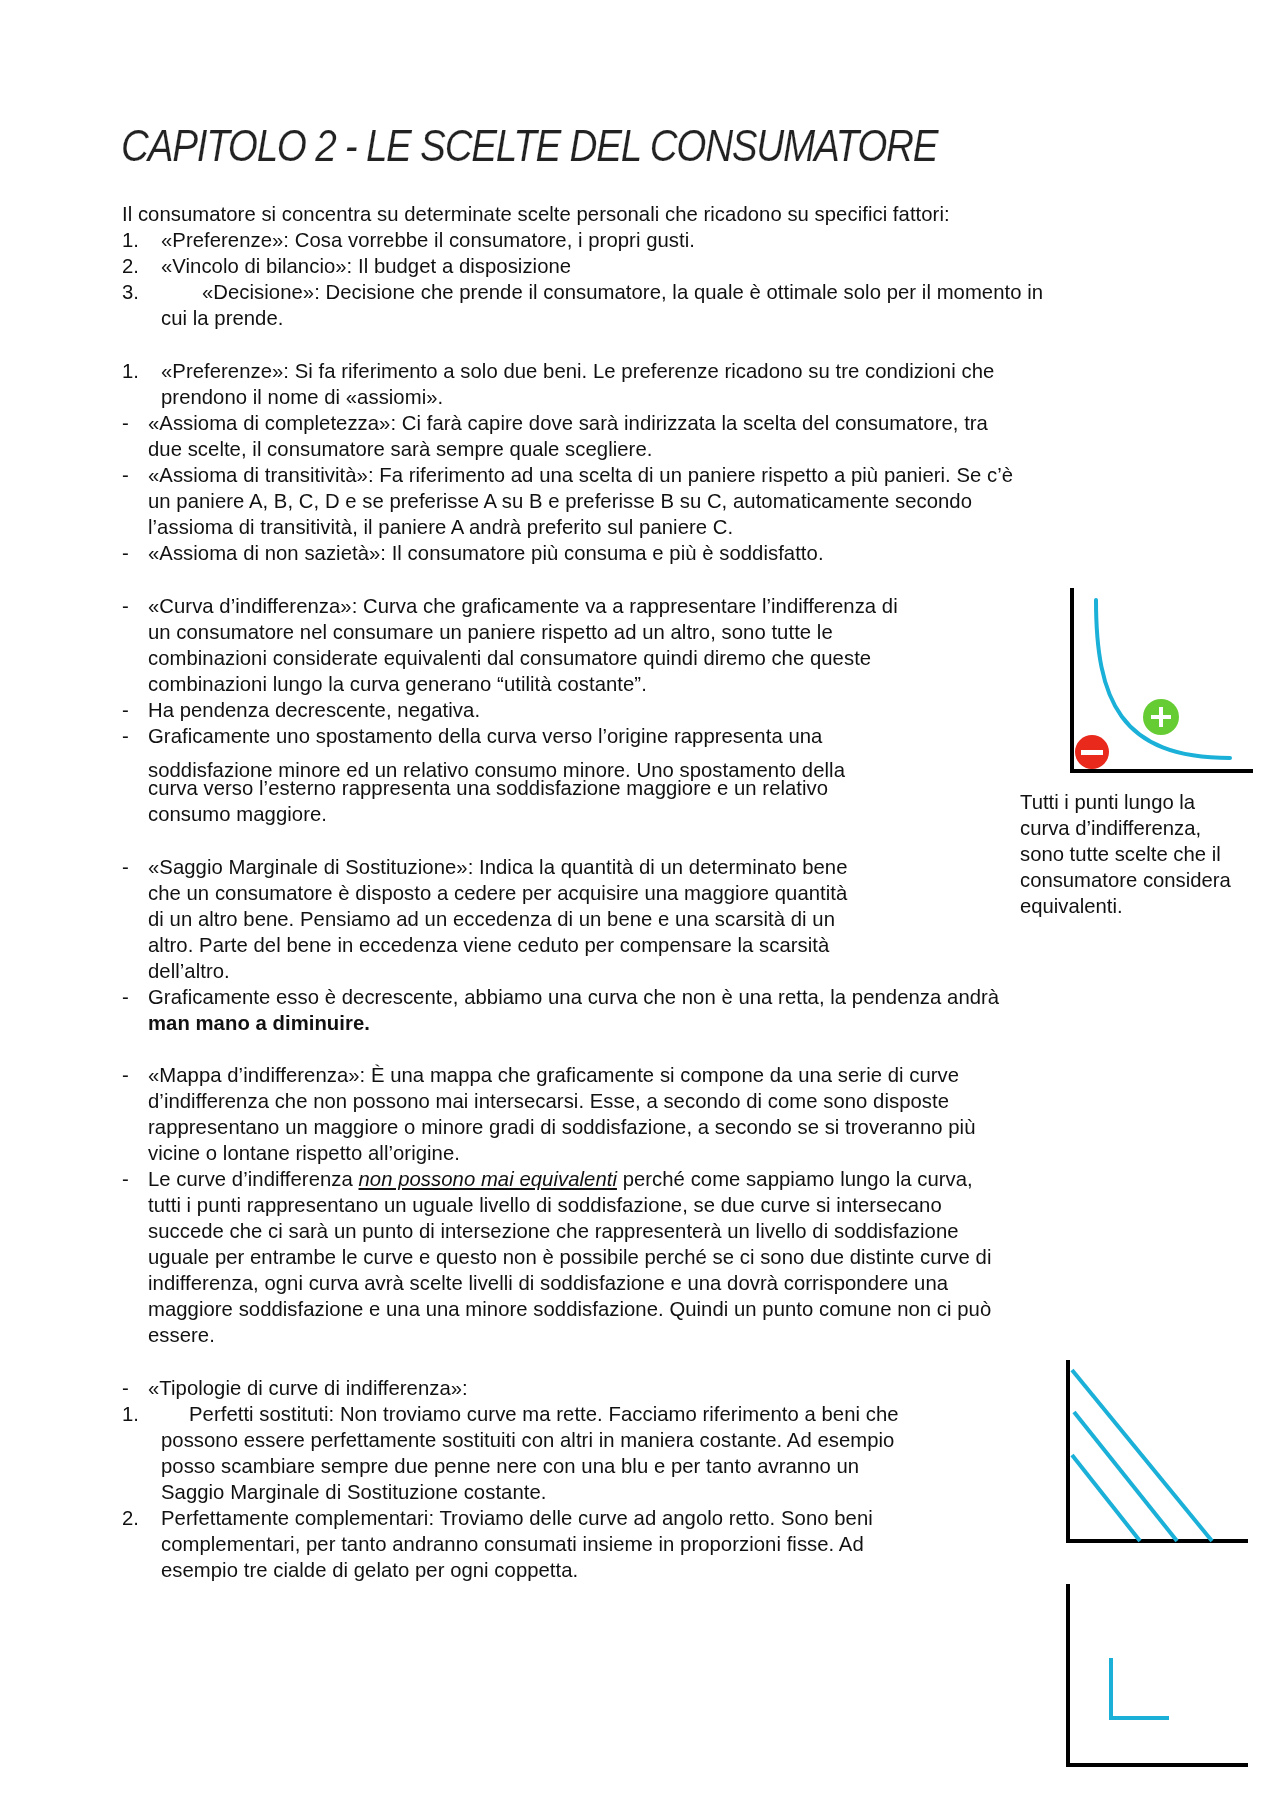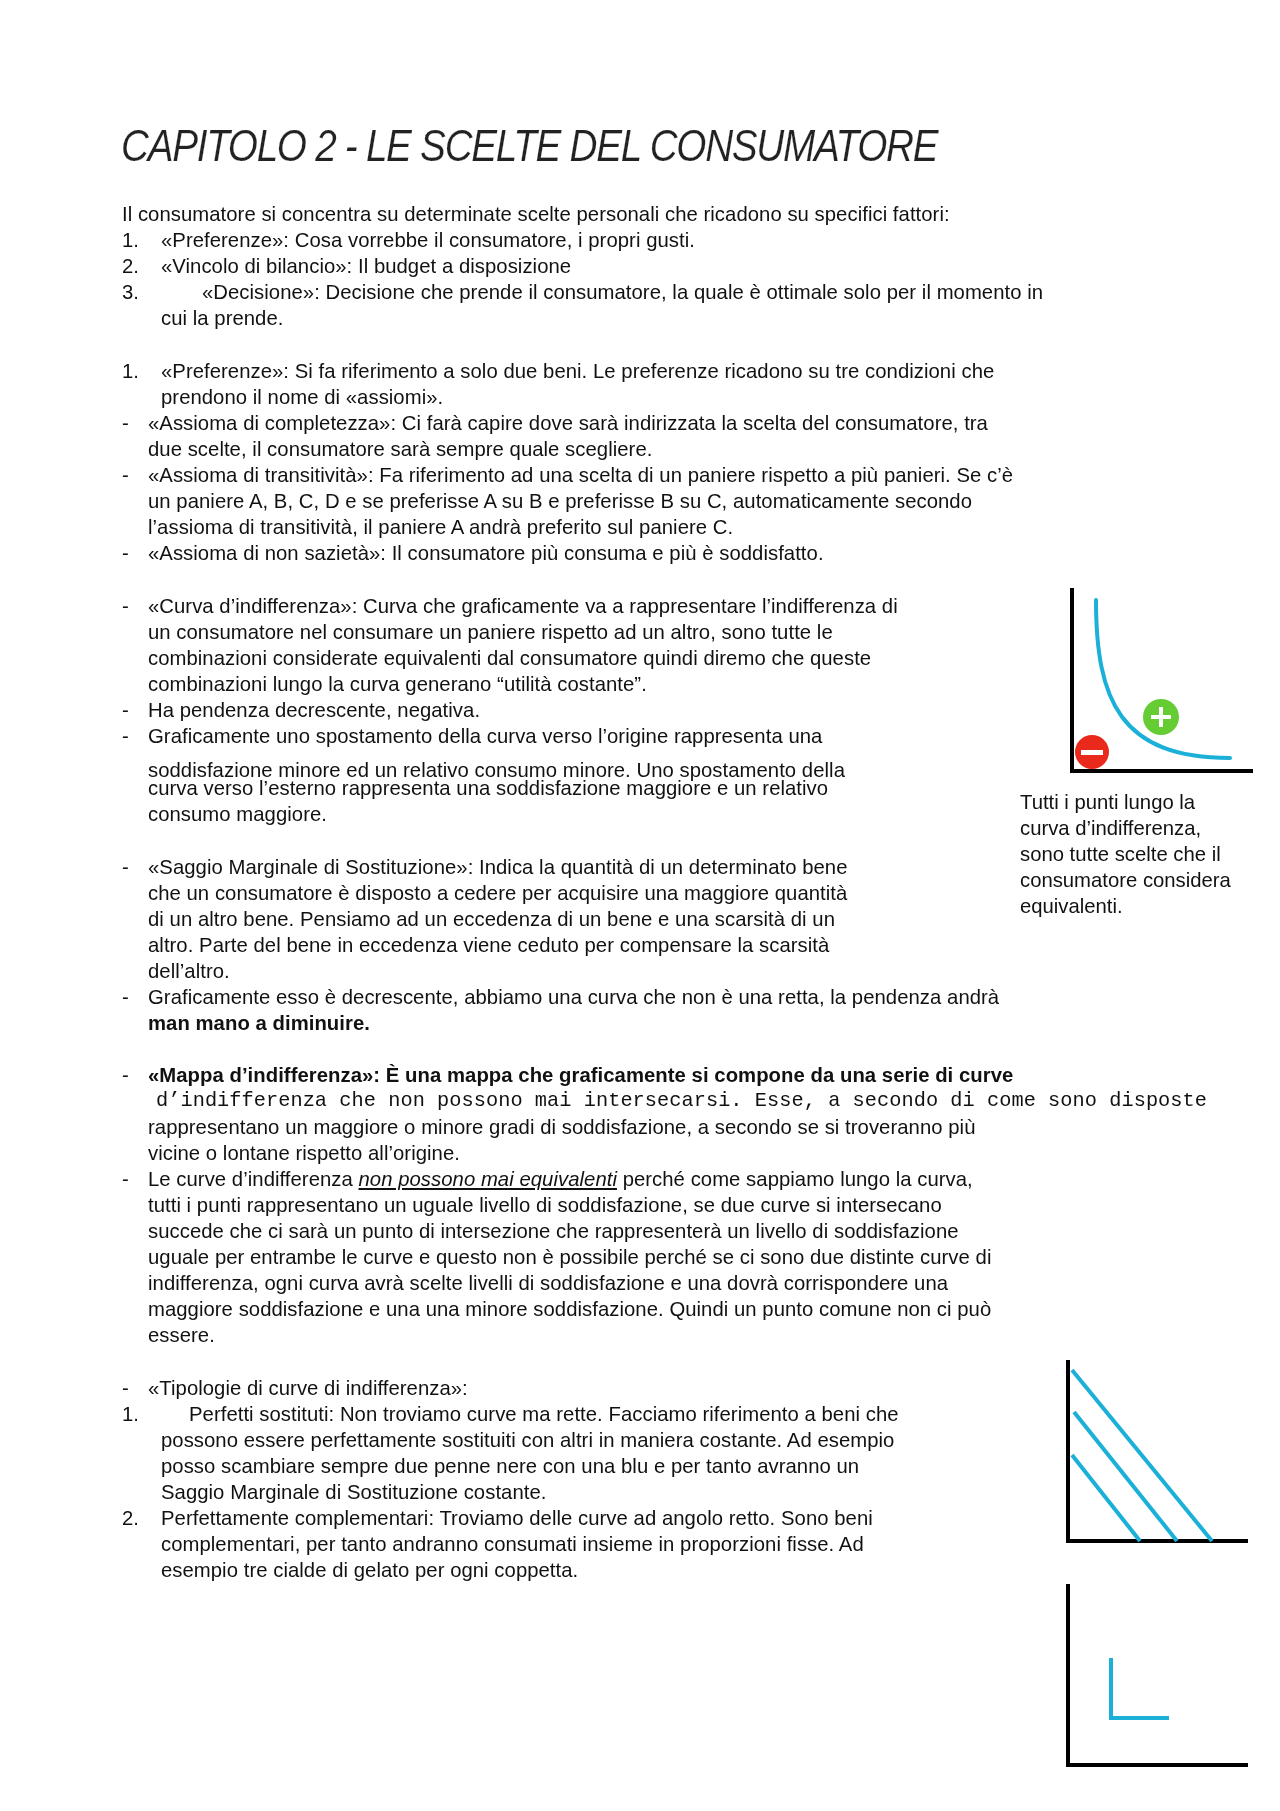--- a/index.html
+++ b/index.html
@@ -71,22 +71,22 @@
 <div class="line" style="left:148px;top:880px;">che un consumatore è disposto a cedere per acquisire una maggiore quantità</div>
 <div class="line" style="left:148px;top:906px;">di un altro bene. Pensiamo ad un eccedenza di un bene e una scarsità di un</div>
 <div class="line" style="left:148px;top:932px;">altro. Parte del bene in eccedenza viene ceduto per compensare la scarsità</div>
 <div class="line" style="left:148px;top:958px;">dell’altro.</div>
 
 <div class="marker" style="left:122px;top:984px;">-</div>
 <div class="line" style="left:148px;top:984px;">Graficamente esso è decrescente, abbiamo una curva che non è una retta, la pendenza andrà</div>
 <div class="line" style="left:148px;top:1010px;font-weight:bold;">man mano a diminuire.</div>
 
 <div class="marker" style="left:122px;top:1062px;">-</div>
-<div class="line" style="left:148px;top:1062px;font-weight:bold;">«Mappa d’indifferenza»: È una mappa che graficamente si compone da una serie di curve</div>
-<div class="line" style="left:156px;top:1088px;font-family:Liberation Mono, monospace;">d’indifferenza che non possono mai intersecarsi. Esse, a secondo di come sono disposte</div>
+<div class="line" style="left:148px;top:1062px;">«Mappa d’indifferenza»: È una mappa che graficamente si compone da una serie di curve</div>
+<div class="line" style="left:148px;top:1088px;">d’indifferenza che non possono mai intersecarsi. Esse, a secondo di come sono disposte</div>
 <div class="line" style="left:148px;top:1114px;">rappresentano un maggiore o minore gradi di soddisfazione, a secondo se si troveranno più</div>
 <div class="line" style="left:148px;top:1140px;">vicine o lontane rispetto all’origine.</div>
 
 <div class="marker" style="left:122px;top:1166px;">-</div>
 <div class="line" style="left:148px;top:1166px;"><span>Le curve d’indifferenza </span><span class="u">non possono mai equivalenti</span><span> perché come sappiamo lungo la curva,</span></div>
 <div class="line" style="left:148px;top:1192px;">tutti i punti rappresentano un uguale livello di soddisfazione, se due curve si intersecano</div>
 <div class="line" style="left:148px;top:1218px;">succede che ci sarà un punto di intersezione che rappresenterà un livello di soddisfazione</div>
 <div class="line" style="left:148px;top:1244px;">uguale per entrambe le curve e questo non è possibile perché se ci sono due distinte curve di</div>
 <div class="line" style="left:148px;top:1270px;">indifferenza, ogni curva avrà scelte livelli di soddisfazione e una dovrà corrispondere una</div>
 <div class="line" style="left:148px;top:1296px;">maggiore soddisfazione e una una minore soddisfazione. Quindi un punto comune non ci può</div>

